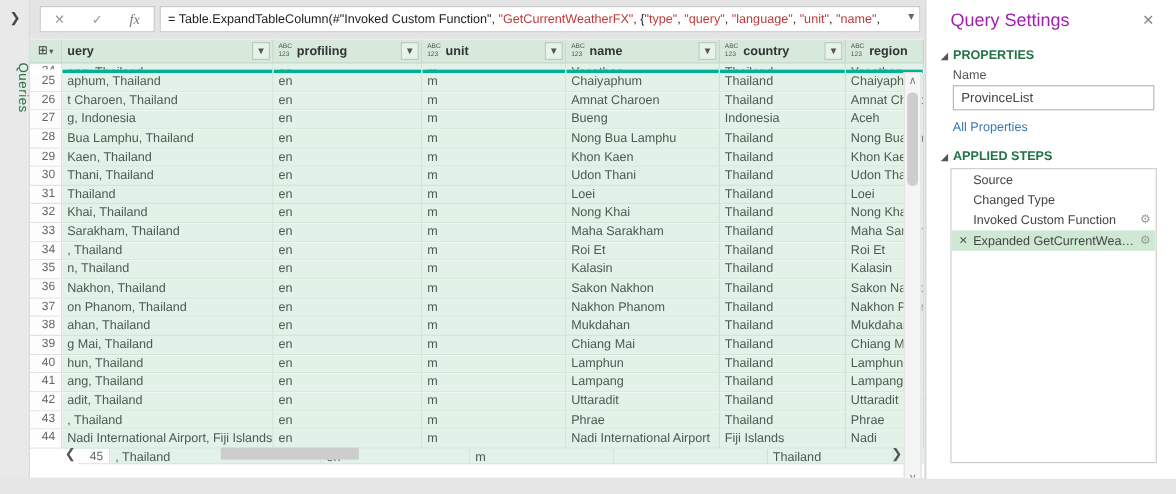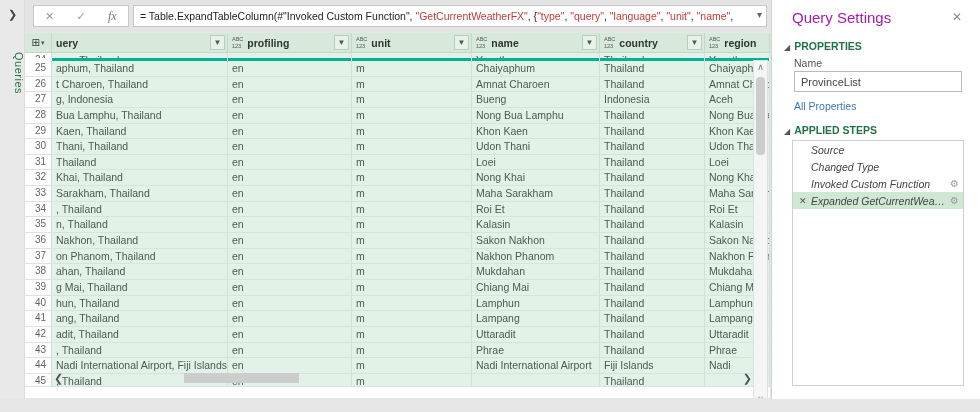--- a/index.html
+++ b/index.html
@@ -32,42 +32,42 @@
   .corner .cdd { font-size:7px; margin-left:1px; color:#555; }
 
   .sliver-row { display:flex; height:5px; overflow:hidden; }
   .qbar-row { display:flex; height:3px; background:#fff; }
   .qbar { height:3px; background:#00b294; margin-right:1px; }
   .qbar-gutter { width:27px; background:#fff; }
 
   .drow { display:flex; height:15.65px; overflow:hidden; cursor:default; }
   .gut { width:27px; flex:0 0 27px; background:#fdfdfd; border-right:1px solid #d9d9d9; border-bottom:1px solid #e2e2e2; font-size:10px; color:#666; text-align:right; padding:1px 5px 0 0; overflow:hidden; }
   .dcell { border-right:1px solid #cfe3d4; border-bottom:1px solid #d4e6d8; background:#e3f2e8; font-size:10.5px; color:#4c5a52; padding:1px 0 0 4px; white-space:nowrap; overflow:hidden; }
-  .row45 { height:13px; }
+  .row45 { height:13px;margin-left:40px; }
 
   
   #vscroll { position:absolute; right:2px; top:27px; width:15px; height:346px; background:#f5f5f5; border:1px solid #e0e0e0; font-size:9px; color:#777; }
   #vscroll .arr { position:absolute; left:0; width:13px; text-align:center; cursor:pointer; }
   #vscroll .up { top:1px; } #vscroll .dn { bottom:1px; }
   #vscroll .vthumb { position:absolute; left:2px; top:16px; width:9px; height:78px; background:#cdcdcd; border-radius:4px; cursor:pointer; }
   #hscroll { position:absolute; left:27px; bottom:13px; width:700px; height:13px; }
   #hscroll .arr { position:absolute; top:0; font-size:11px; color:#555; font-weight:bold; cursor:pointer; }
   #hscroll .lf { left:2px; } #hscroll .rt { right:0px; }
   #hscroll .hthumb { position:absolute; left:132px; top:1px; width:115px; height:10px; background:#cdcdcd; cursor:pointer; }
 
   
   #panel { position:absolute; left:771px; top:0; width:209px; height:399px; background:#fff; border-left:1px solid #d0d0d0; }
   #panel-title { position:absolute; left:20px; top:9px; font-size:15px; color:#a21caf; }
   #panel-close { position:absolute; right:18px; top:10px; font-size:12px; color:#888; cursor:pointer; }
   .sect { position:absolute; left:12px; font-size:10.5px; font-weight:bold; color:#217346; }
   .sect .tri { color:#555; font-size:8px; margin-right:4px; }
   #lbl-name { position:absolute; left:22px; top:57px; font-size:10.5px; color:#555; }
   #name-input { position:absolute; left:22px; top:71px; width:168px; height:21px; border:1px solid #b9b9b9; font-size:11px; color:#444; padding:0 6px; font-family:inherit; }
   #all-props { position:absolute; left:22px; top:100px; font-size:10.5px; color:#3a77b5; cursor:pointer; }
-  #steps { position:absolute; left:20px; top:140px; width:172px; height:246px; border:1px solid #cfcfcf; background:#fff; overflow:hidden;font-style:italic; }
+  #steps { position:absolute; left:20px; top:140px; width:172px; height:246px; border:1px solid #cfcfcf; background:#fff; overflow:hidden; }
   .step { display:flex; align-items:center; height:17px; font-size:10.5px; color:#444; padding:0 4px 0 6px; cursor:pointer; }
   .step .del { width:12px; font-size:9px; color:#555; visibility:hidden; }
   .step.sel { background:#cfe8d4; }
   .step.sel .del { visibility:visible; }
   .step .lbl { flex:1; white-space:nowrap; overflow:hidden; text-overflow:ellipsis; }
   .step .gear { font-size:10px; color:#9a9a9a; margin-left:4px; cursor:pointer; }
 
   
   #statusbar { position:absolute; left:0; top:399px; width:980px; height:13px; background:#efefef; border-top:1px solid #cfcfcf; font-size:10px; color:#555; }
   #sb-left1 { position:absolute; left:8px; top:1px; }

